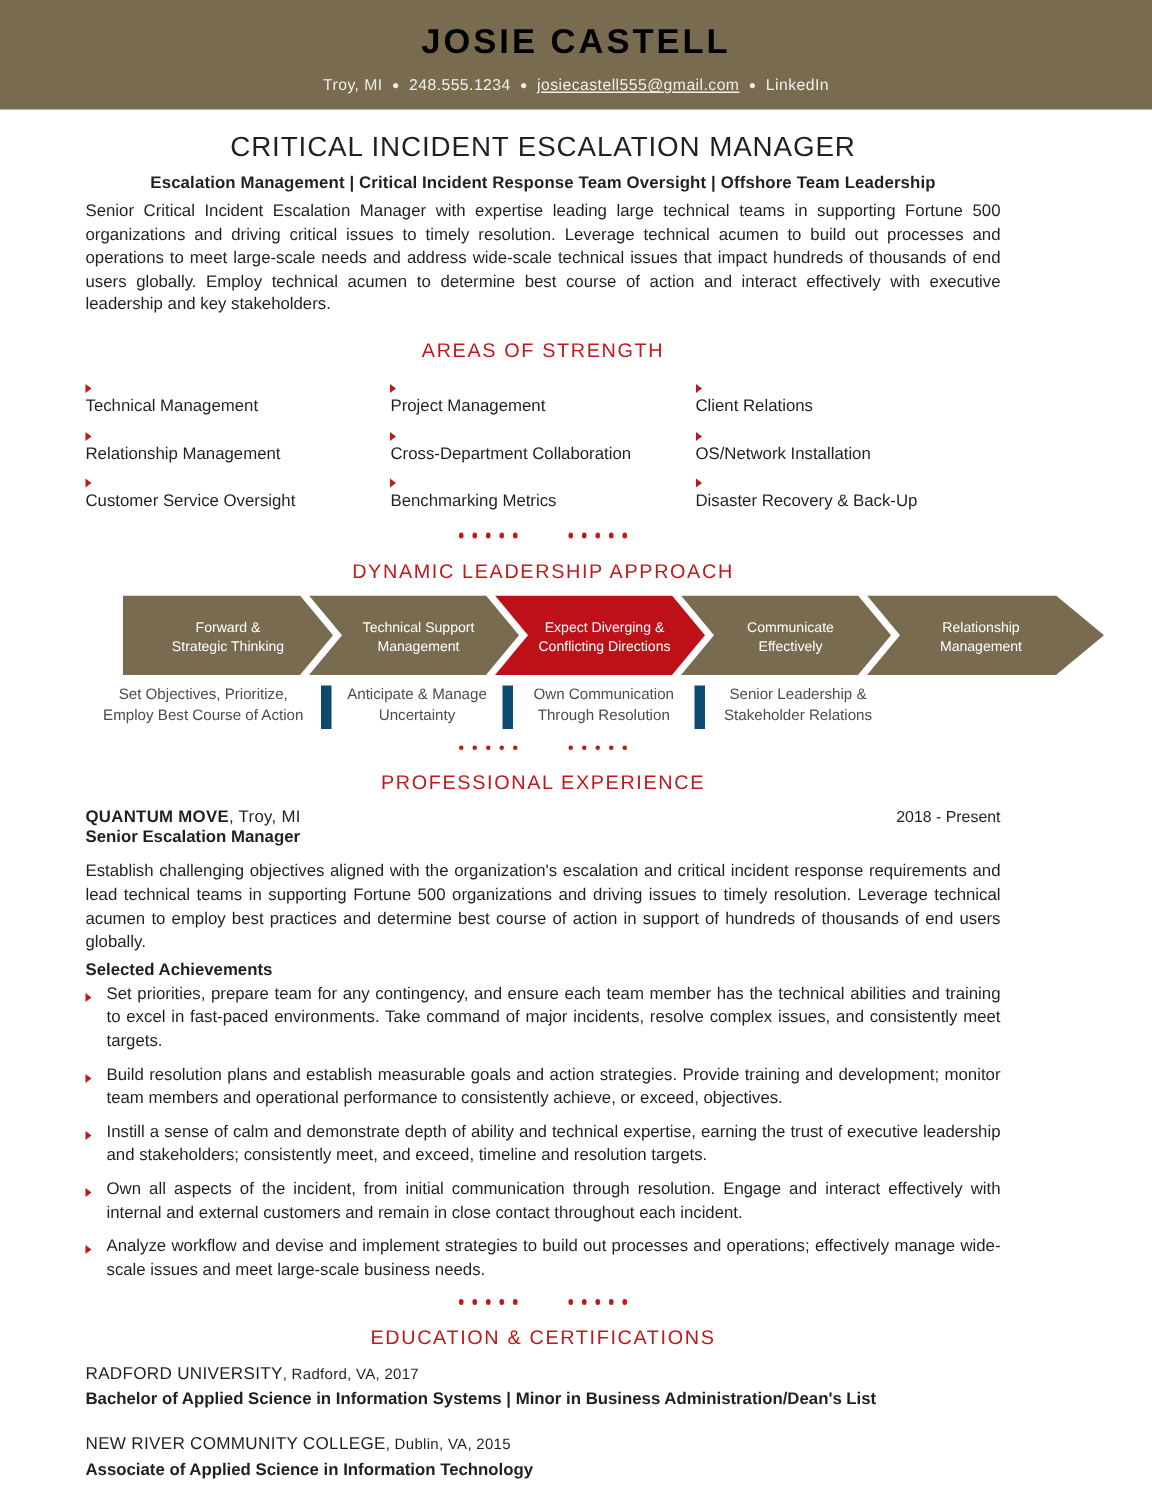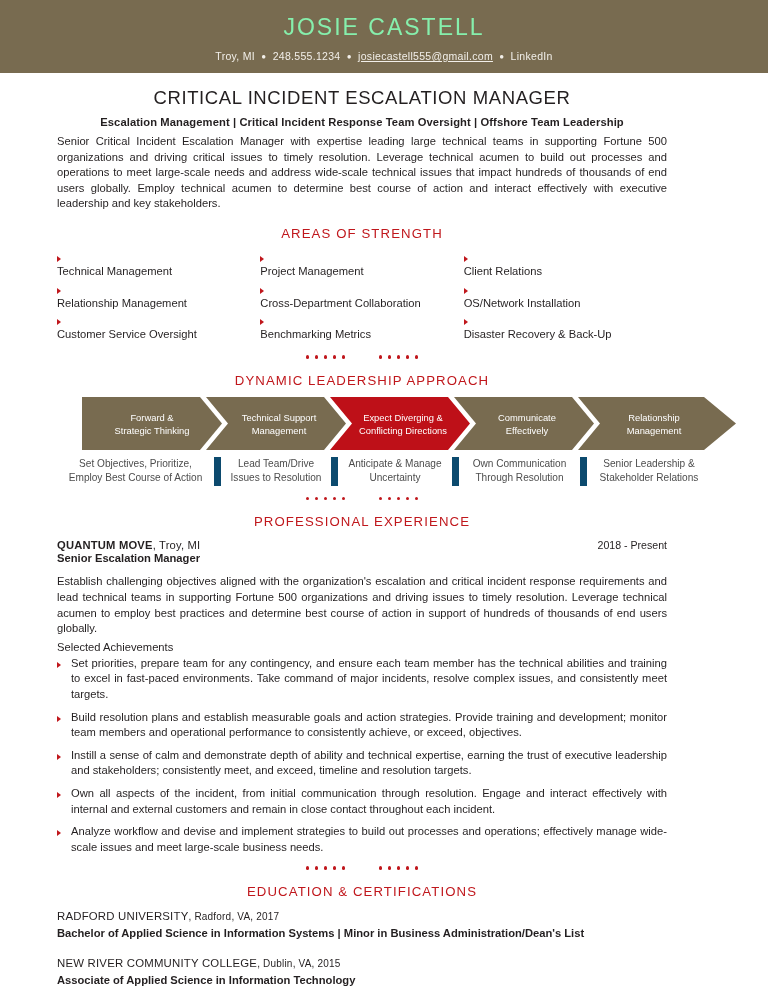--- a/index.html
+++ b/index.html
@@ -19,24 +19,24 @@
   
   .header-band {
     background: #786b50;
     height: 73px;
     width: 768px;
     box-sizing: border-box;
     padding-top: 13px;
     text-align: center;
   }
   .name {
-    color: #86efac;
+    color: #000000;
     font-size: 23px;
     letter-spacing: 2.0px;
-    font-weight: 400;
+    font-weight: 700;
     line-height: 28px;
     margin: 0;
   }
   .contact {
     color: #f2efe9;
     font-size: 10.5px;
     letter-spacing: 0.3px;
     margin-top: 9px;
     line-height: 13px;
   }
@@ -174,21 +174,21 @@
     margin-top: 1px;
   }
   .job-desc {
     text-align: justify;
     font-size: 11.2px;
     line-height: 15.6px;
     margin-top: 10px;
   }
   .achv-title {
     font-size: 11.2px;
-    font-weight: normal;
+    font-weight: bold;
     margin-top: 4px;
   }
   .achv-list { margin-top: 3px; }
   .achv-item {
     display: flex;
     align-items: flex-start;
     margin-bottom: 7px;
   }
   .achv-item .tri { margin-top: 6px; margin-right: 10px; }
   .achv-text {
@@ -329,24 +329,20 @@
       <text class="chev-label" id="lbl4a" x="572" y="24">Relationship</text>
       <text class="chev-label" id="lbl4b" x="572" y="37">Management</text>
     </svg>
   </div>
 
   <div class="chev-captions">
     <div class="cap" style="width:164px">
       <div>Set Objectives, Prioritize,</div>
       <div>Employ Best Course of Action</div>
     </div>
-    <div class="cap" style="width:117px">
-      <div>Lead Team/Drive</div>
-      <div>Issues to Resolution</div>
-    </div>
     <div class="cap" style="width:121px">
       <div>Anticipate &amp; Manage</div>
       <div>Uncertainty</div>
     </div>
     <div class="cap" style="width:128px">
       <div>Own Communication</div>
       <div>Through Resolution</div>
     </div>
     <div class="cap" style="width:124px">
       <div>Senior Leadership &amp;</div>

